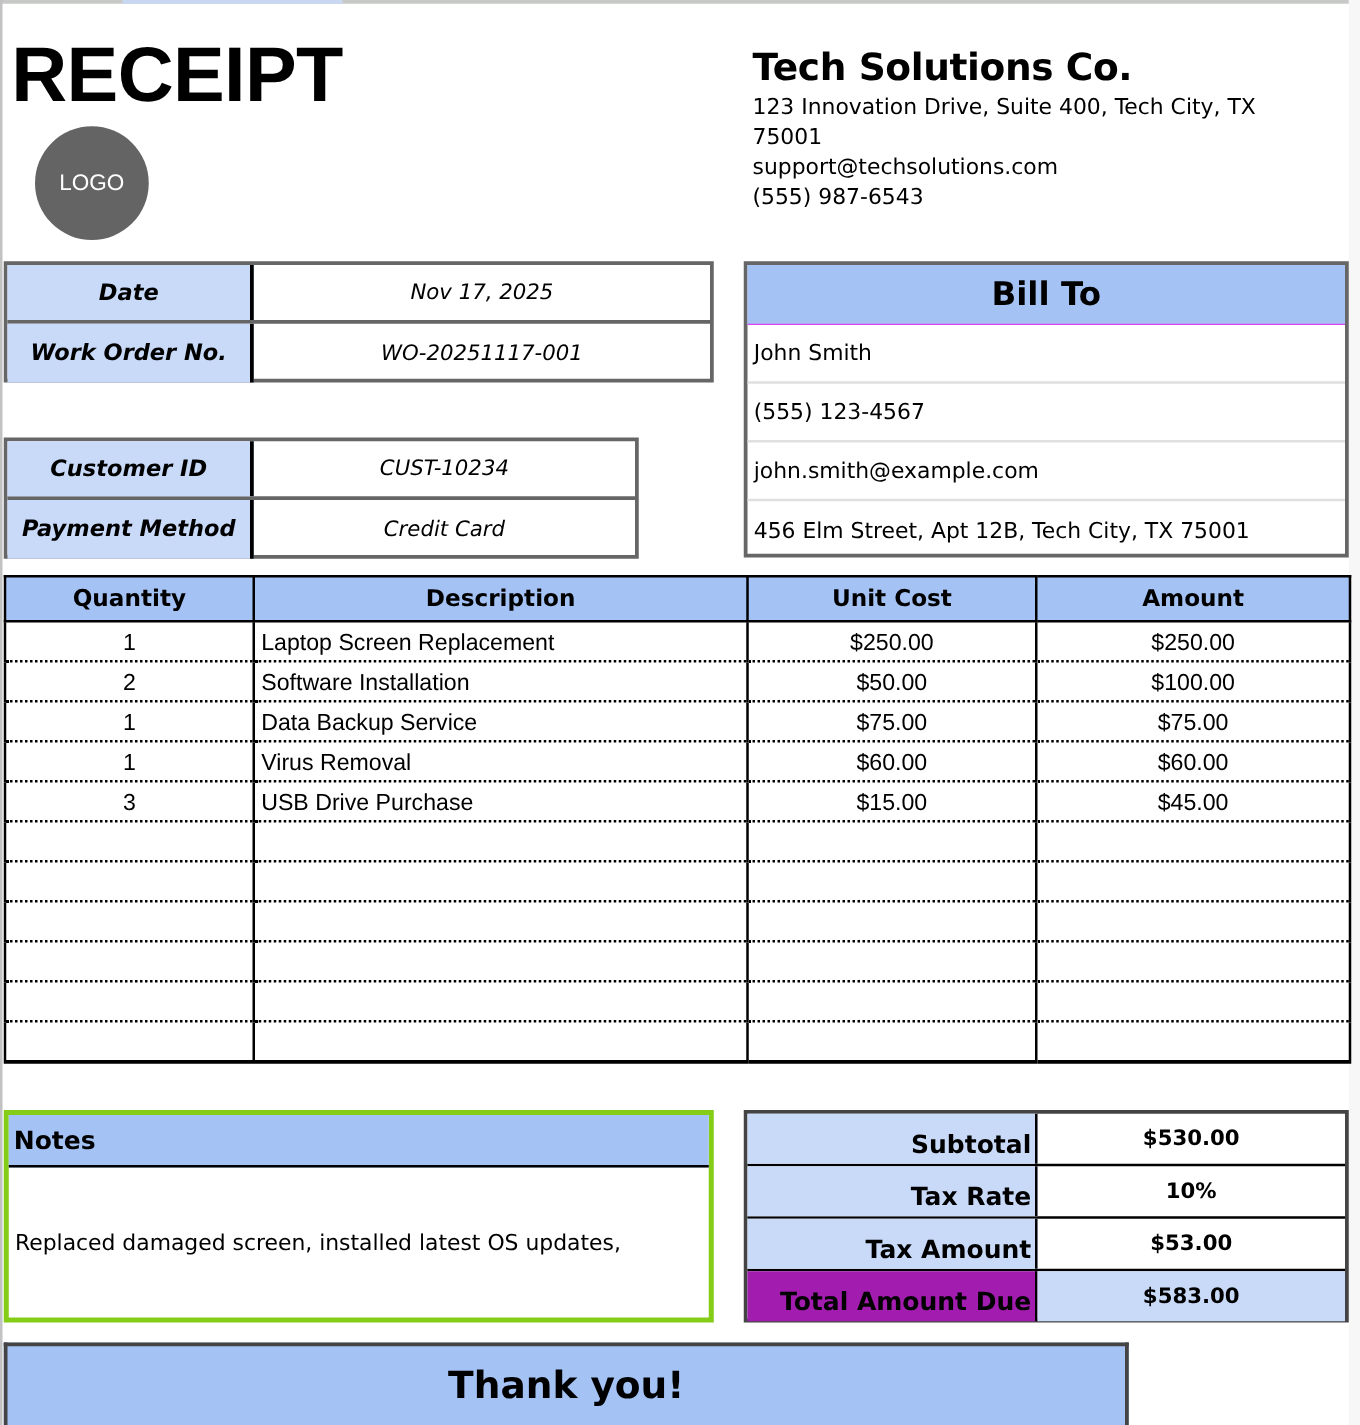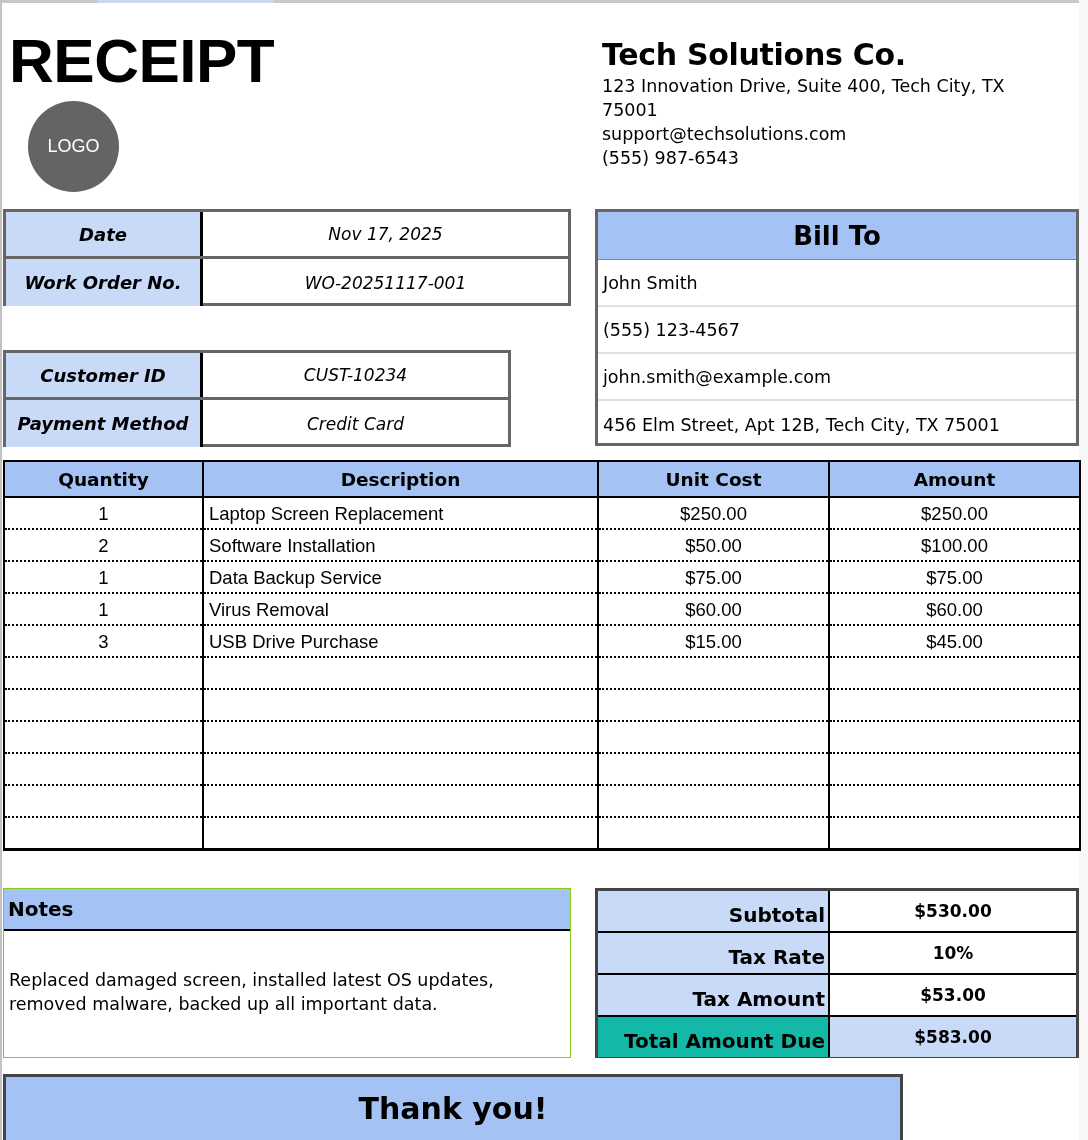--- a/index.html
+++ b/index.html
@@ -35,31 +35,31 @@
 
   
   .items { position: absolute; left: 3px; top: 460px; width: 1076px; border-collapse: collapse; table-layout: fixed; }
   .items th { height: 36px; background: #a4c2f4; font-weight: bold; font-size: 18.5px; border: 2px solid #000; text-align: center; }
   .items td { height: 32px; font-family: "Liberation Sans", sans-serif; font-size: 18.5px; border-left: 2px solid #000; border-right: 2px solid #000; border-bottom: 2px dotted #000; vertical-align: top; padding-top: 6px; line-height: 20px; }
   .items tr:last-child td { border-bottom: 3px solid #000; }
   .items td.c { text-align: center; }
   .items td.l { text-align: left; padding-left: 5px; }
 
   
-  .notes { position: absolute; left: 3px; top: 888px; width: 568px; height: 170px; border: 1px solid #84cc16; }
+  .notes { position: absolute; left: 3px; top: 888px; width: 568px; height: 170px; border: 4px solid #84cc16; }
   .notes-header { height: 42px; background: #a4c2f4; border-bottom: 2px solid #000; display: flex; align-items: center; padding-left: 4px; font-weight: bold; font-size: 20px; }
   .notes-body { height: 122px; display: flex; align-items: center; padding-left: 5px; font-size: 17.5px; line-height: 24px; }
 
   
   .totals { position: absolute; left: 595px; top: 888px; width: 484px; height: 170px; border: 3px solid #444; }
   .totals-row { display: flex; height: 42px; border-bottom: 2px solid #000; }
   .totals-row:last-child { border-bottom: none; height: 40px; }
   .totals-label { width: 232px; background: #c9daf8; border-right: 2px solid #000; display: flex; align-items: flex-end; justify-content: flex-end; padding-right: 3px; padding-bottom: 4px; font-weight: bold; font-size: 20px; white-space: nowrap; }
   .totals-value { flex: 1; display: flex; align-items: center; justify-content: center; font-weight: bold; font-size: 17px; }
-  .totals-row.due .totals-label { background: #14b8a6; padding-left: 28px; }
+  .totals-row.due .totals-label { background: #a21caf; padding-left: 28px; }
   .totals-row.due .totals-value { background: #c9daf8; }
 
   .thanks { position: absolute; left: 3px; top: 1074px; width: 900px; height: 66px; background: #a4c2f4; border: 3px solid #444; border-bottom: none; display: flex; align-items: center; justify-content: center; font-weight: bold; font-size: 30px; }
 </style>
 </head>
 <body>
 
 <div class="top-strip">
     <div class="sel"></div>
   </div>
@@ -190,21 +190,20 @@
         <td></td>
       </tr>
   </tbody>
 </table>
 
 <div class="notes">
   <div class="notes-header">Notes</div>
   <div class="notes-body">
     <div>
       <div>Replaced damaged screen, installed latest OS updates,</div>
-      <div>removed malware, backed up all important data.</div>
     </div>
   </div>
 </div>
 
 <div class="totals">
   <div class="totals-row">
     <div class="totals-label">Subtotal</div>
     <div class="totals-value">$530.00</div>
   </div>
   <div class="totals-row">

